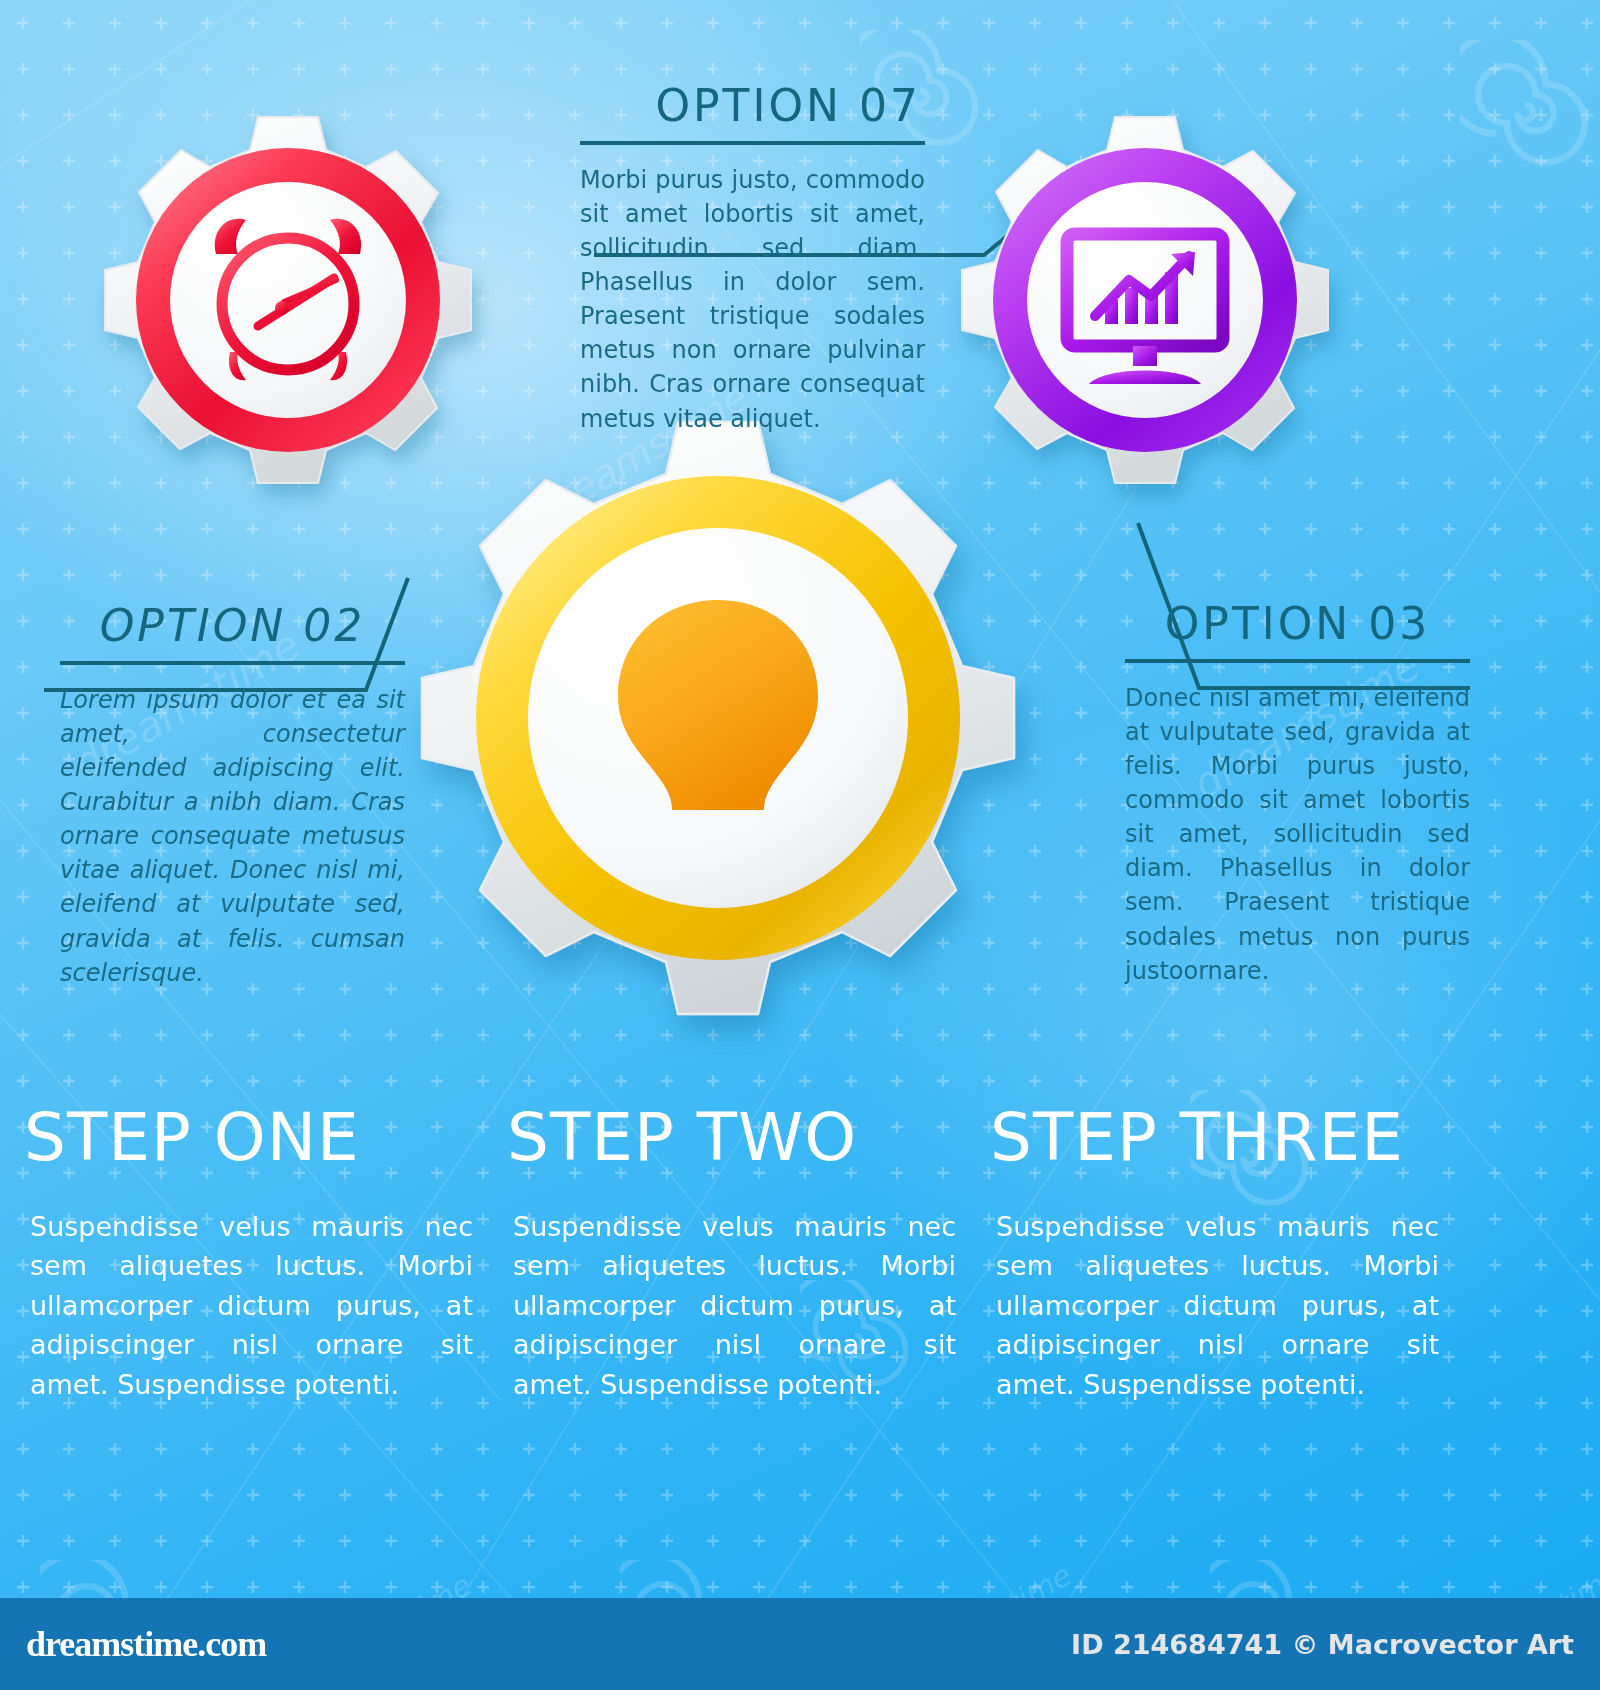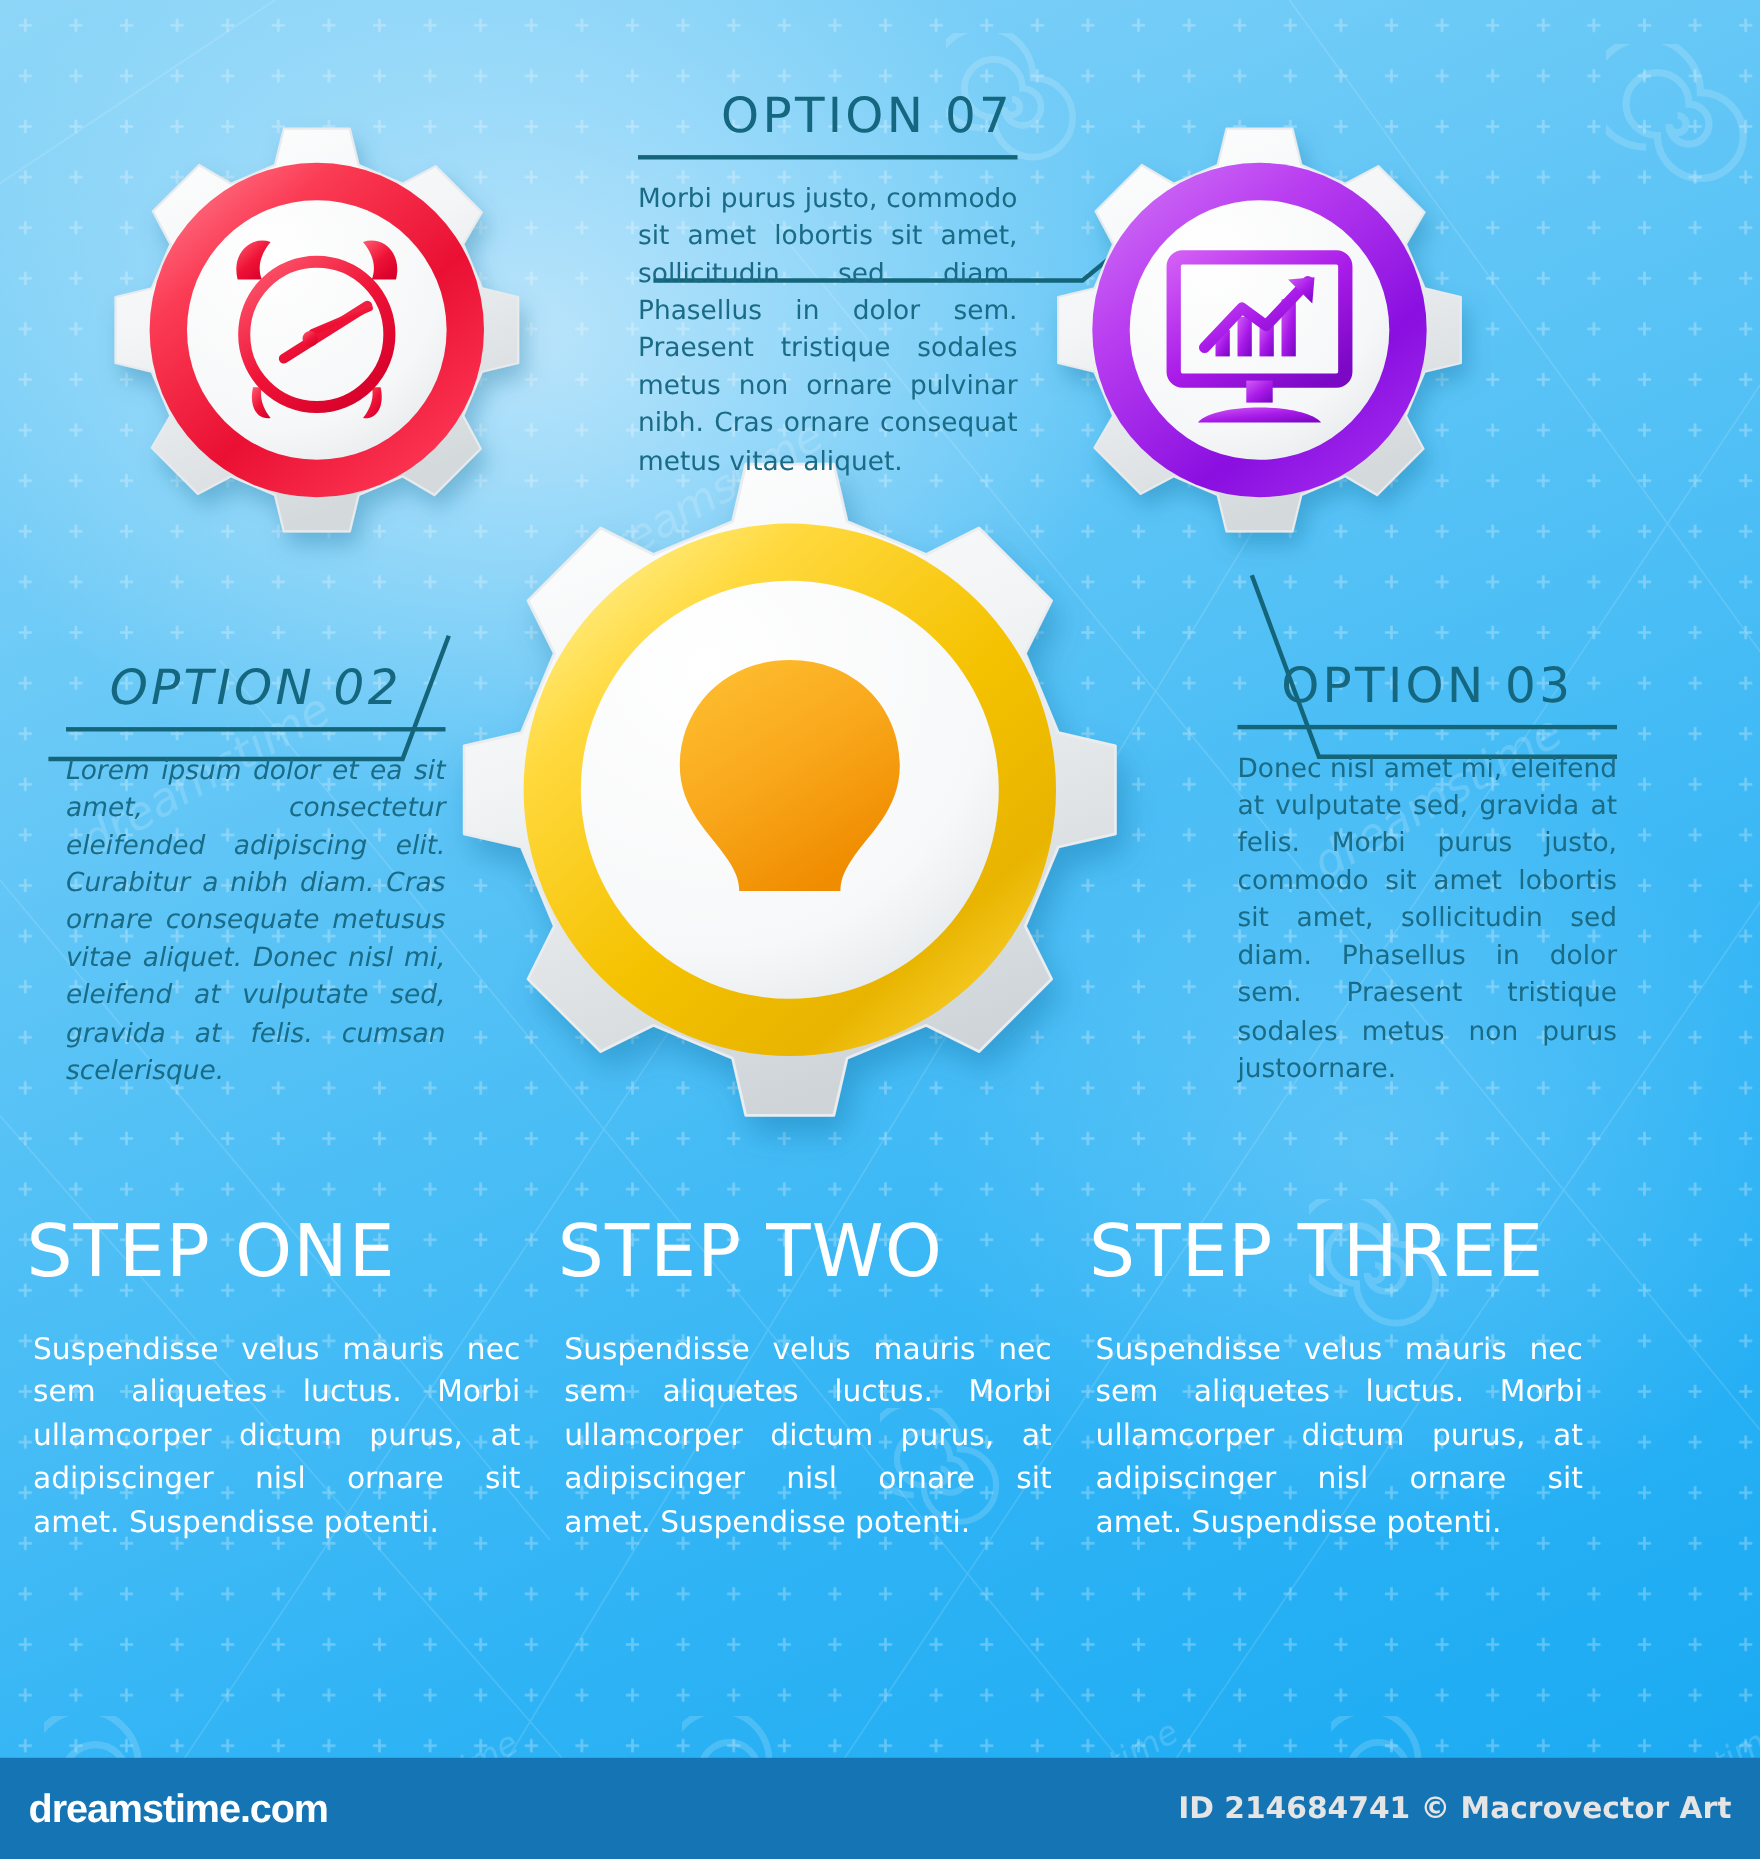--- a/index.html
+++ b/index.html
@@ -70,21 +70,21 @@
   
   #footer{
     position:absolute; left:0; bottom:0;
     width:1600px; height:92px;
     background:#1474b4;
     display:flex; align-items:center; justify-content:space-between;
     padding:0 26px;
   }
   #wm-logo{
     color:#ffffff; font-size:36px; font-weight:700;
-    font-family:Liberation Sans, sans-serif; letter-spacing:-1px;
+    font-family:Liberation Serif, serif; letter-spacing:-1px;
     display:flex; align-items:flex-end; gap:2px;
   }
   #wm-id{
     color:#e5e5e5; font-size:27px; font-weight:700;
     font-family:"DejaVu Sans", sans-serif;
   }
 
   
   .wm{
     position:absolute;

